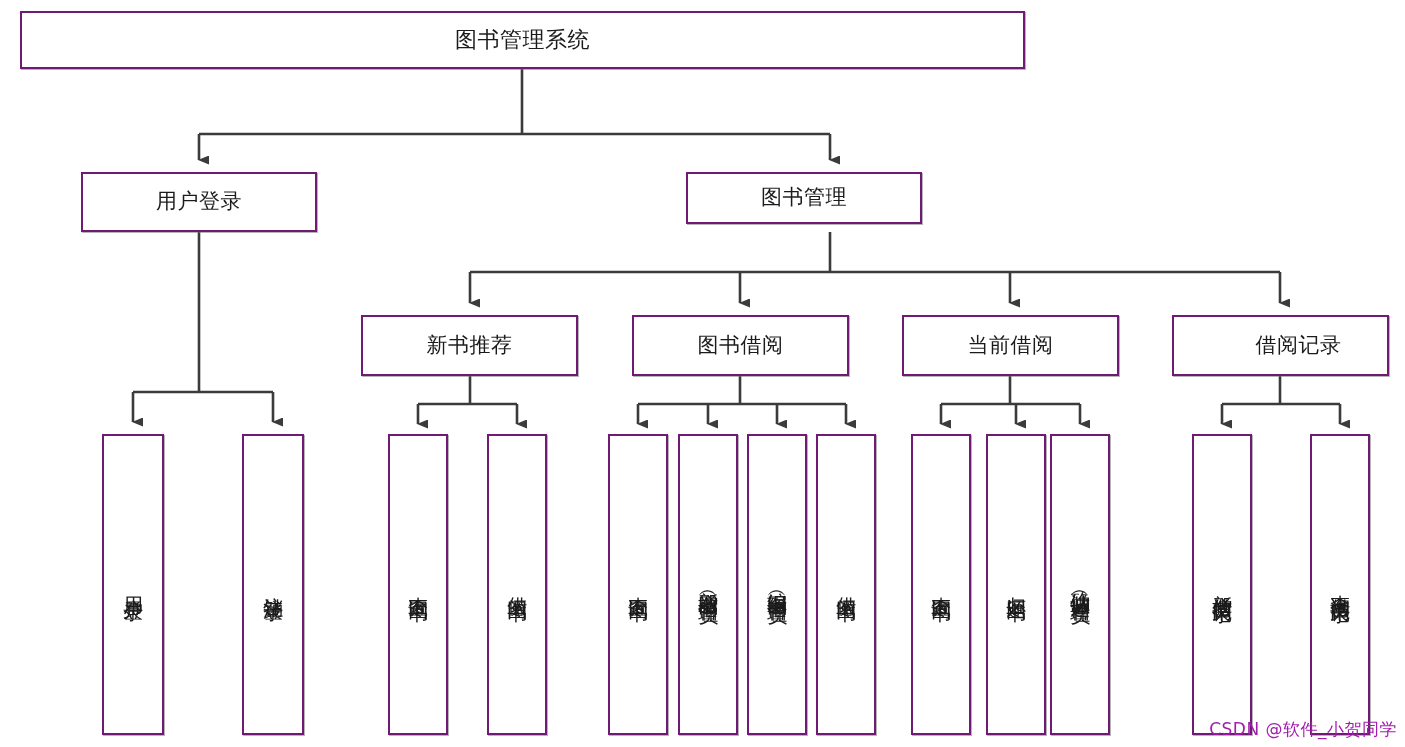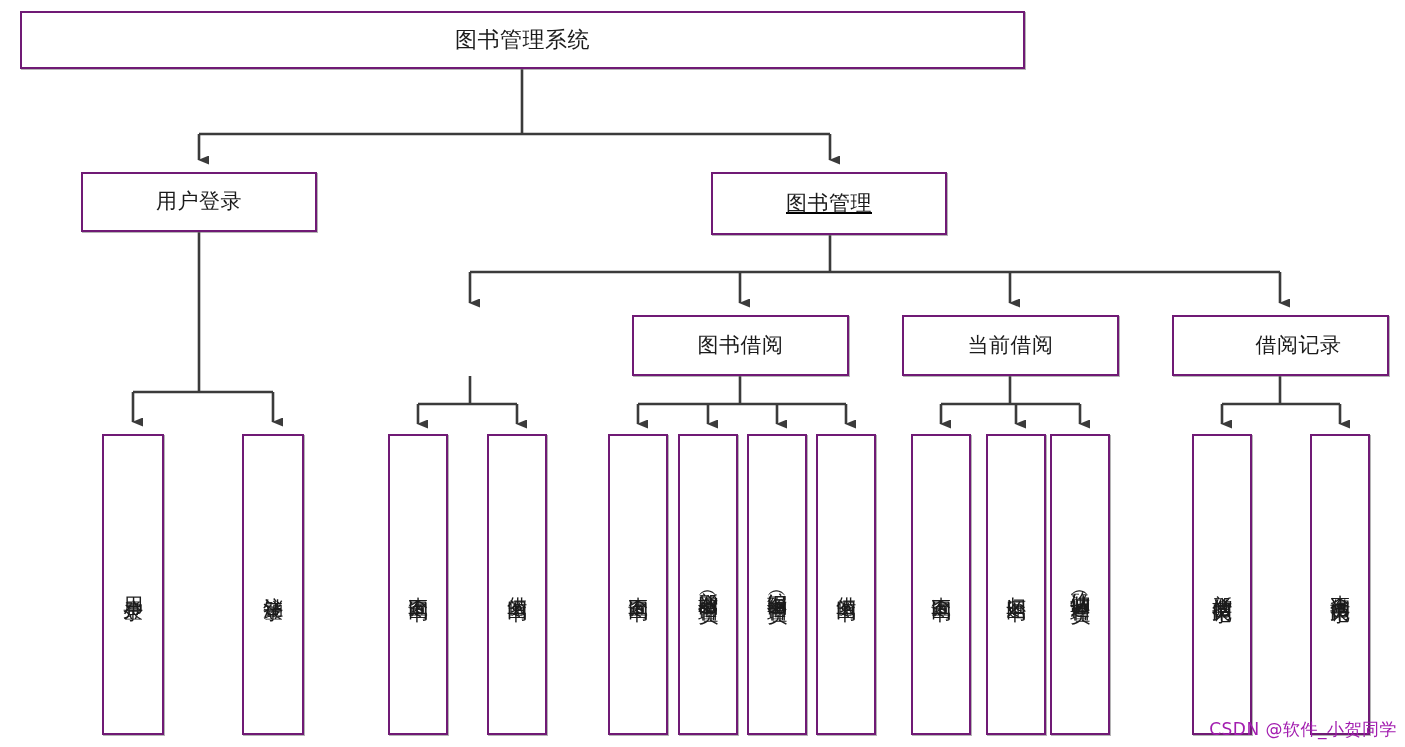--- a/index.html
+++ b/index.html
@@ -121,24 +121,27 @@
     </g>
   </svg>
 
   <div class="node-box" id="root-node" style="left: 20px; top: 11px; width: 1005px; height: 58px;">
     <span class="node-label-h root-label">图书管理系统</span>
   </div>
 
   <div class="node-box" id="l2-0" style="left: 81px; top: 172px; width: 236px; height: 60px;">
     <span class="node-label-h">用户登录</span>
   </div>
-  <div class="node-box" id="l2-1" style="left: 711px; top: 172px; width: 236px; height: 63px; text-decoration: underline;">
+  <div class="node-box" id="l2-1" style="left: 686px; top: 172px; width: 236px; height: 52px;">
     <span class="node-label-h">图书管理</span>
   </div>
 
+  <div class="node-box" id="l3-0" style="left: 361px; top: 315px; width: 217px; height: 61px;">
+    <span class="node-label-h">新书推荐</span>
+  </div>
   <div class="node-box" id="l3-2" style="left: 902px; top: 315px; width: 217px; height: 61px;">
     <span class="node-label-h">当前借阅</span>
   </div>
   <div class="node-box" id="l3-1" style="left: 632px; top: 315px; width: 217px; height: 61px;">
     <span class="node-label-h">图书借阅</span>
   </div>
   <div class="node-box" id="l3-3" style="left: 1172px; top: 315px; width: 217px; height: 61px; padding-left: 36px;">
     <span class="node-label-h">借阅记录</span>
   </div>
 

